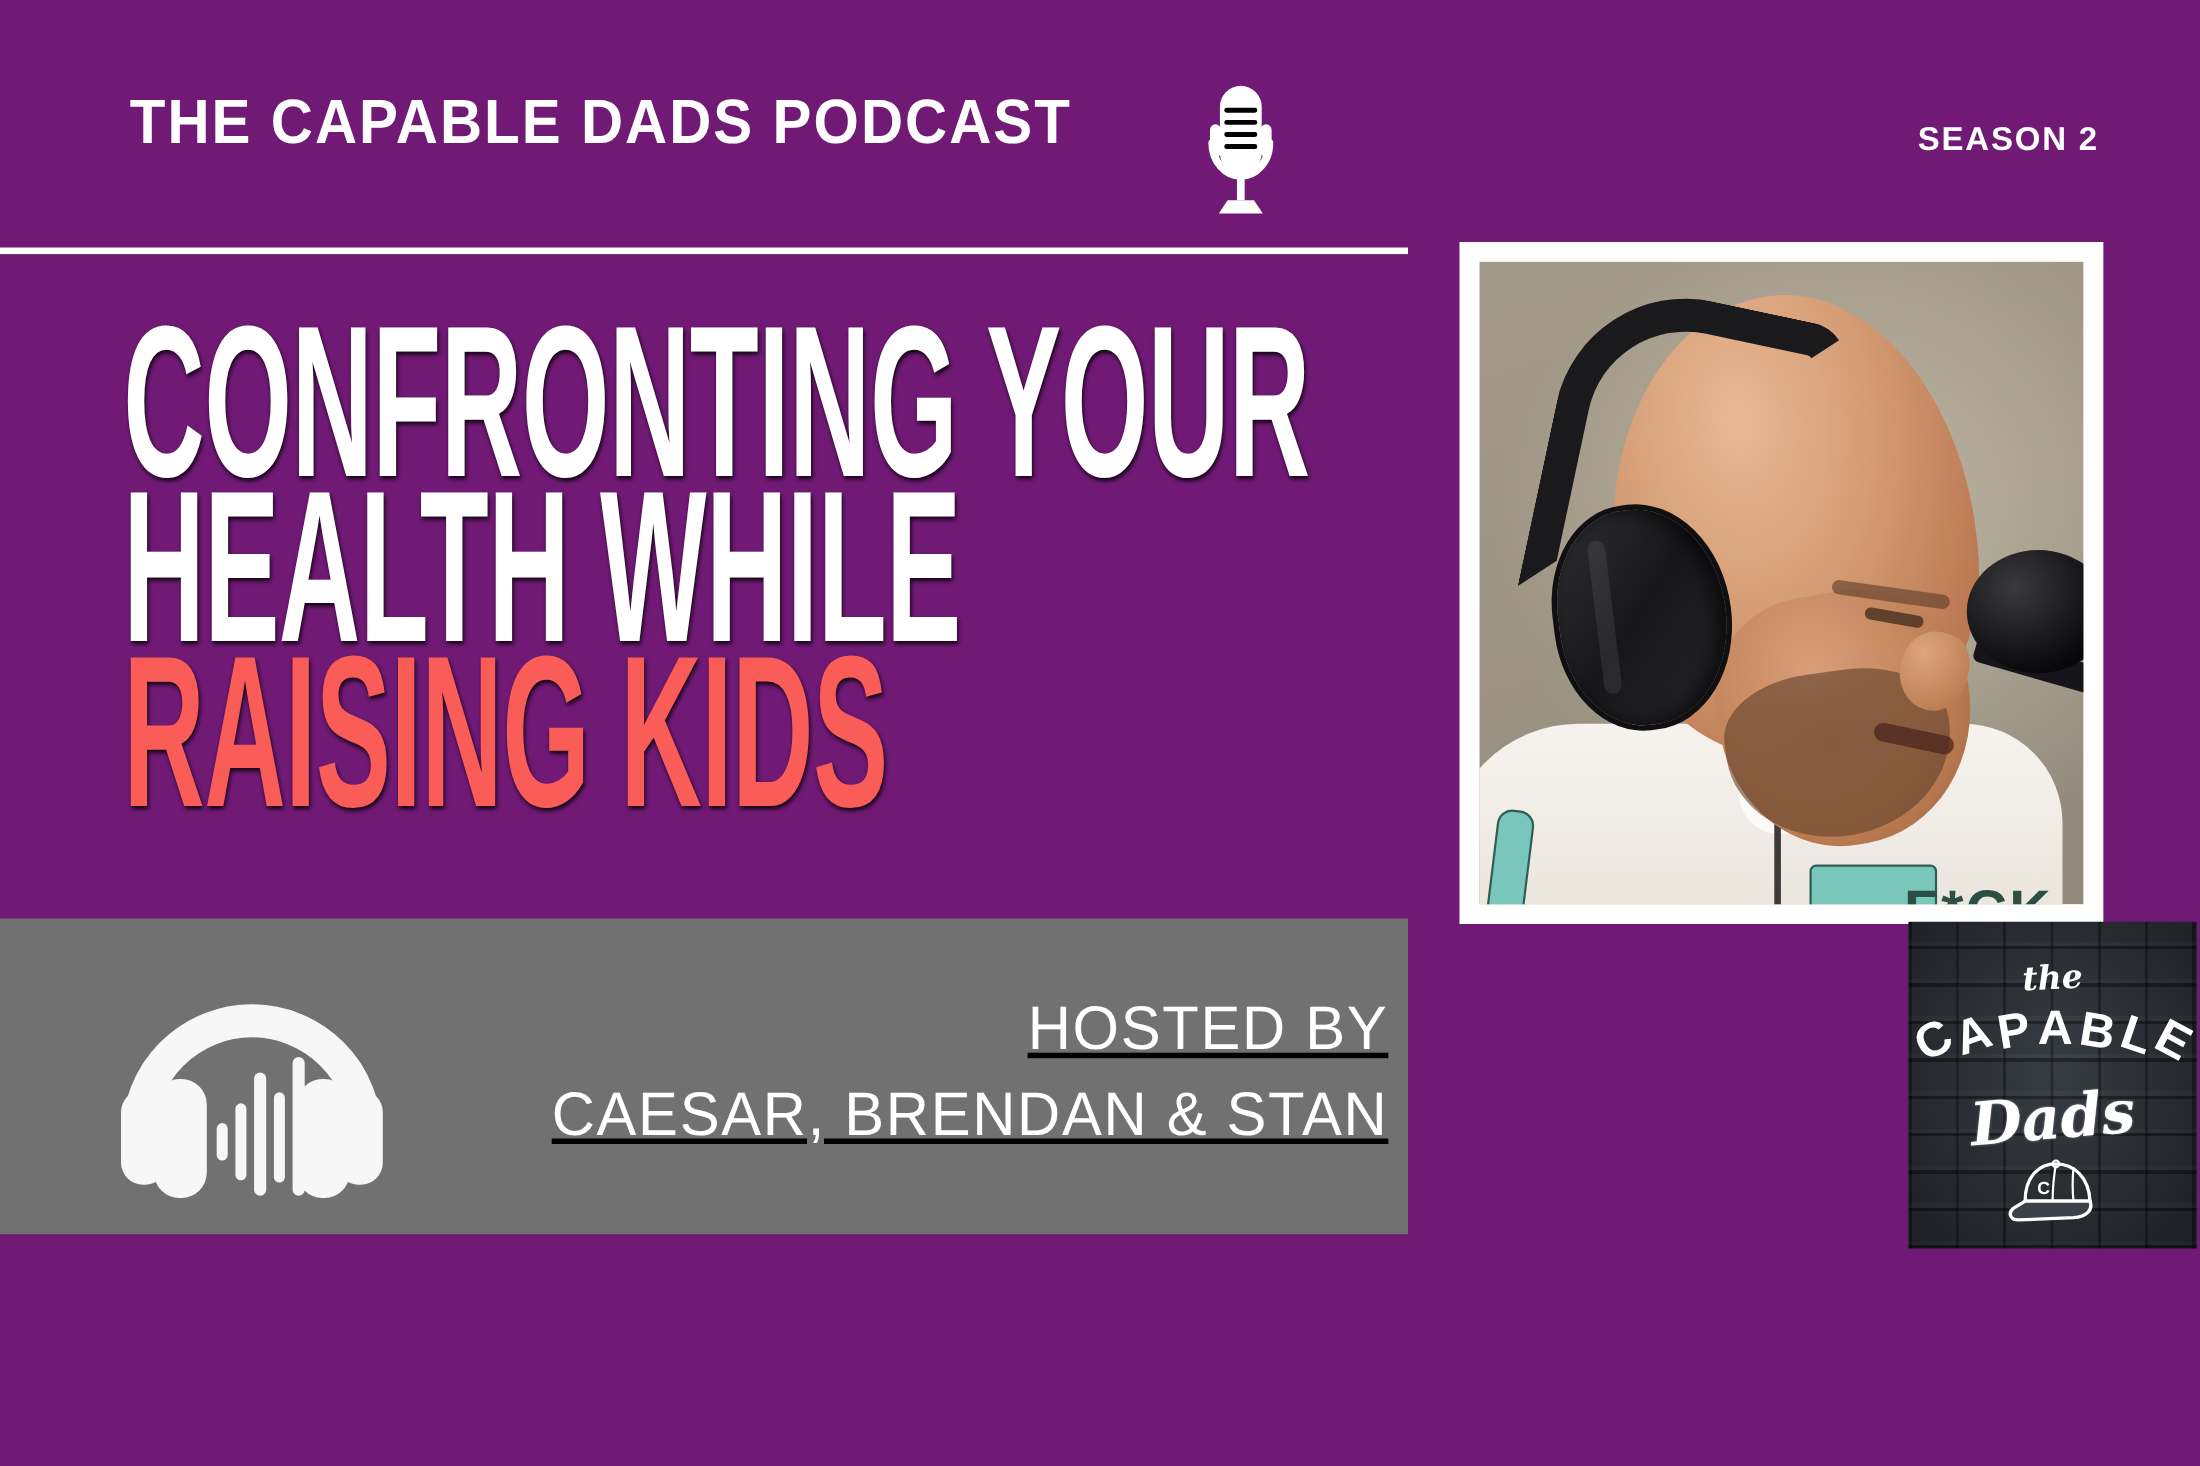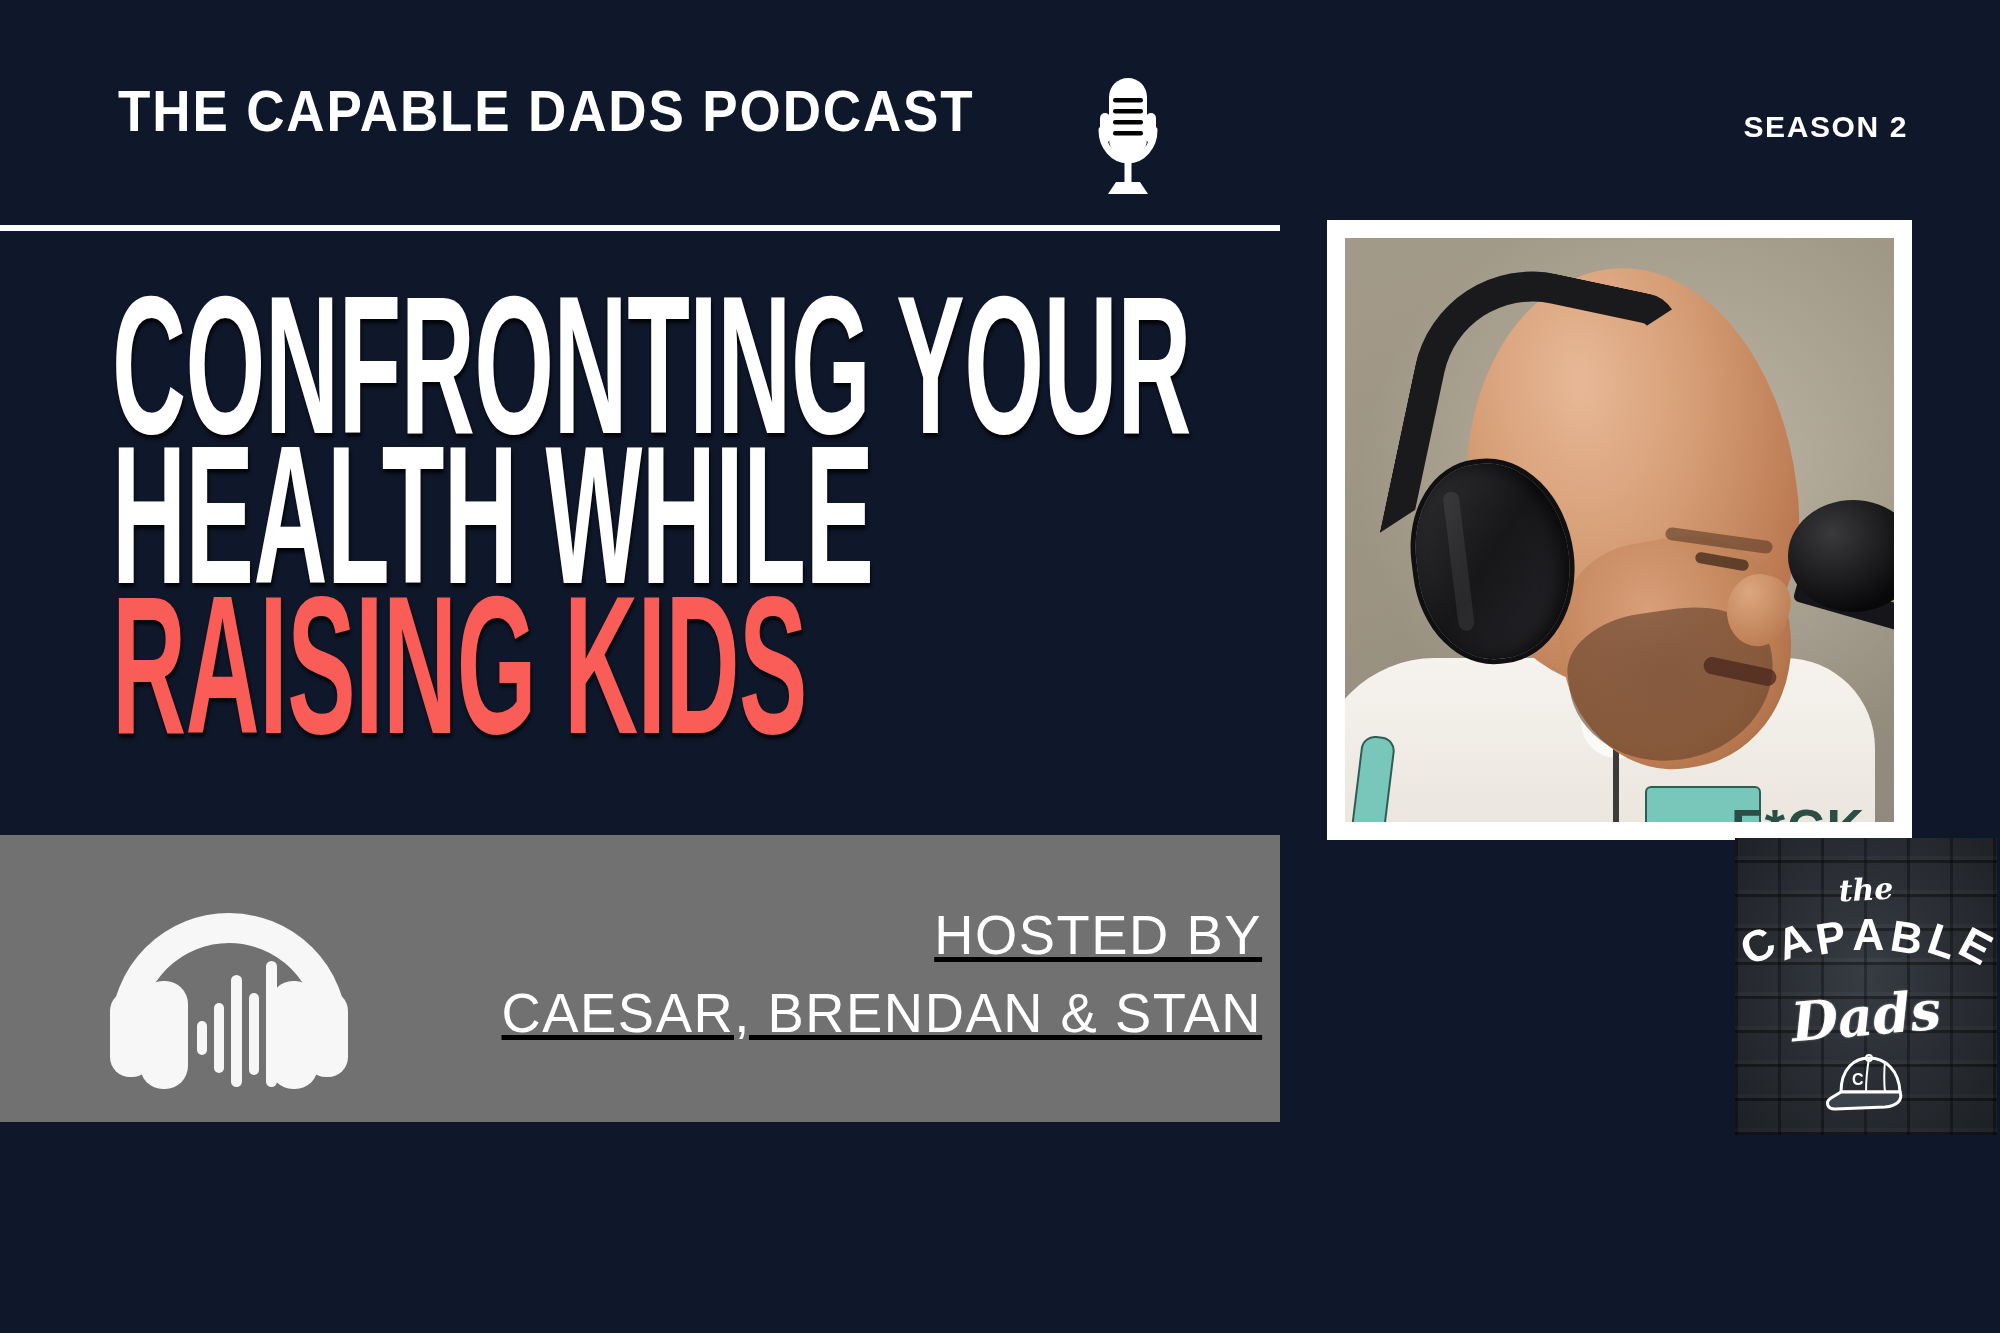--- a/index.html
+++ b/index.html
@@ -5,21 +5,21 @@
 <style>
   html, body {
     margin: 0;
     padding: 0;
     background: #000000;
   }
   #stage {
     position: relative;
     width: 2000px;
     height: 1333px;
-    background: #0f172a;
+    background: #701a75;
     overflow: hidden;
     font-family: "Liberation Sans", sans-serif;
     -webkit-font-smoothing: antialiased;
   }
 
   
   #header-row {
     position: absolute;
     left: 0; top: 0;
     width: 2000px; height: 227px;

